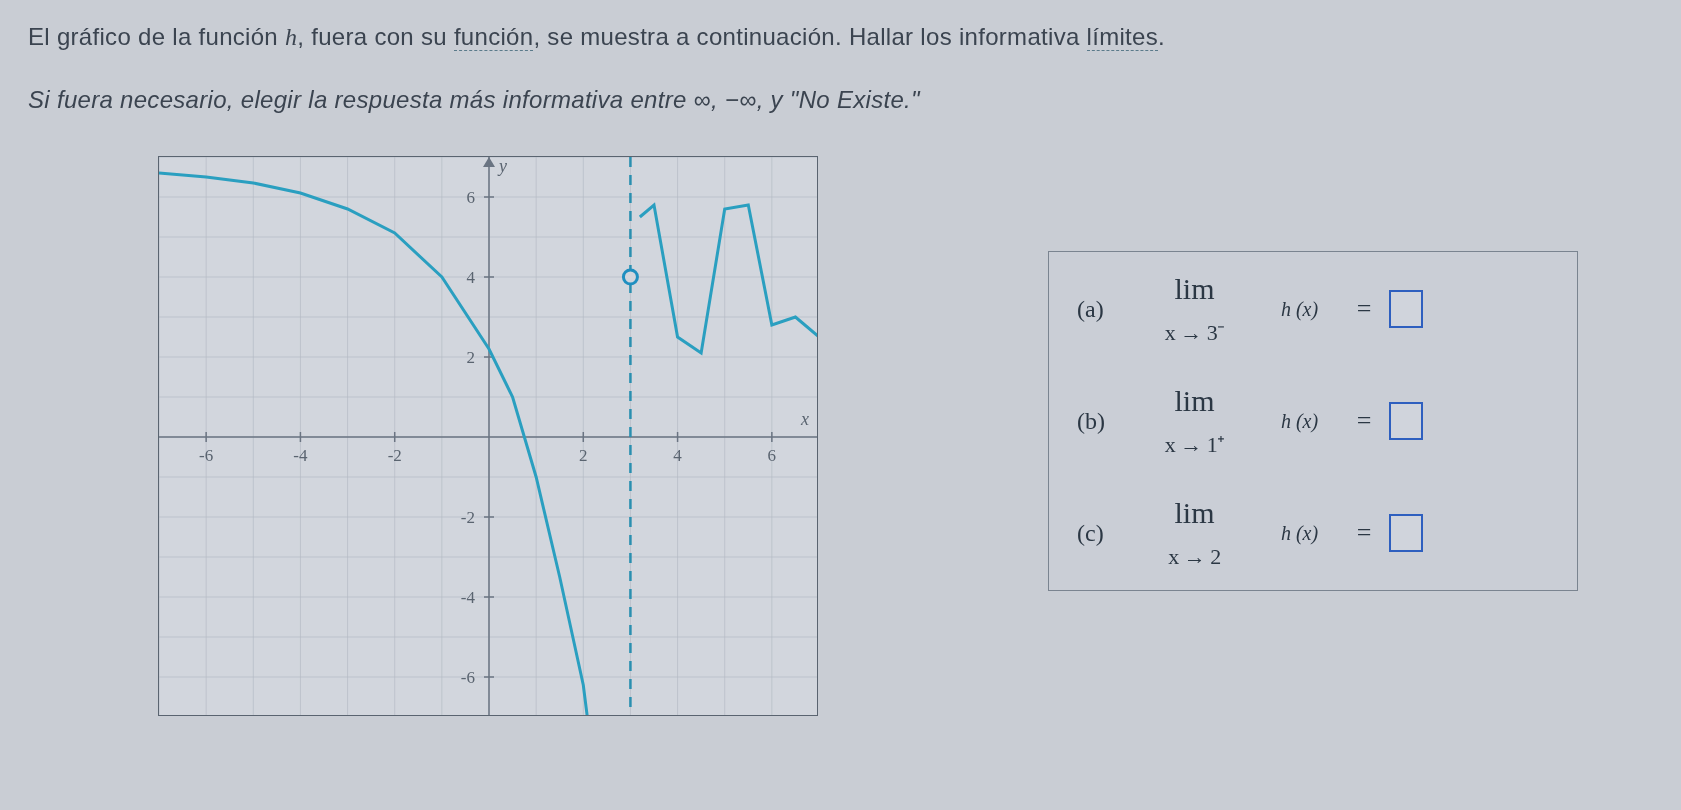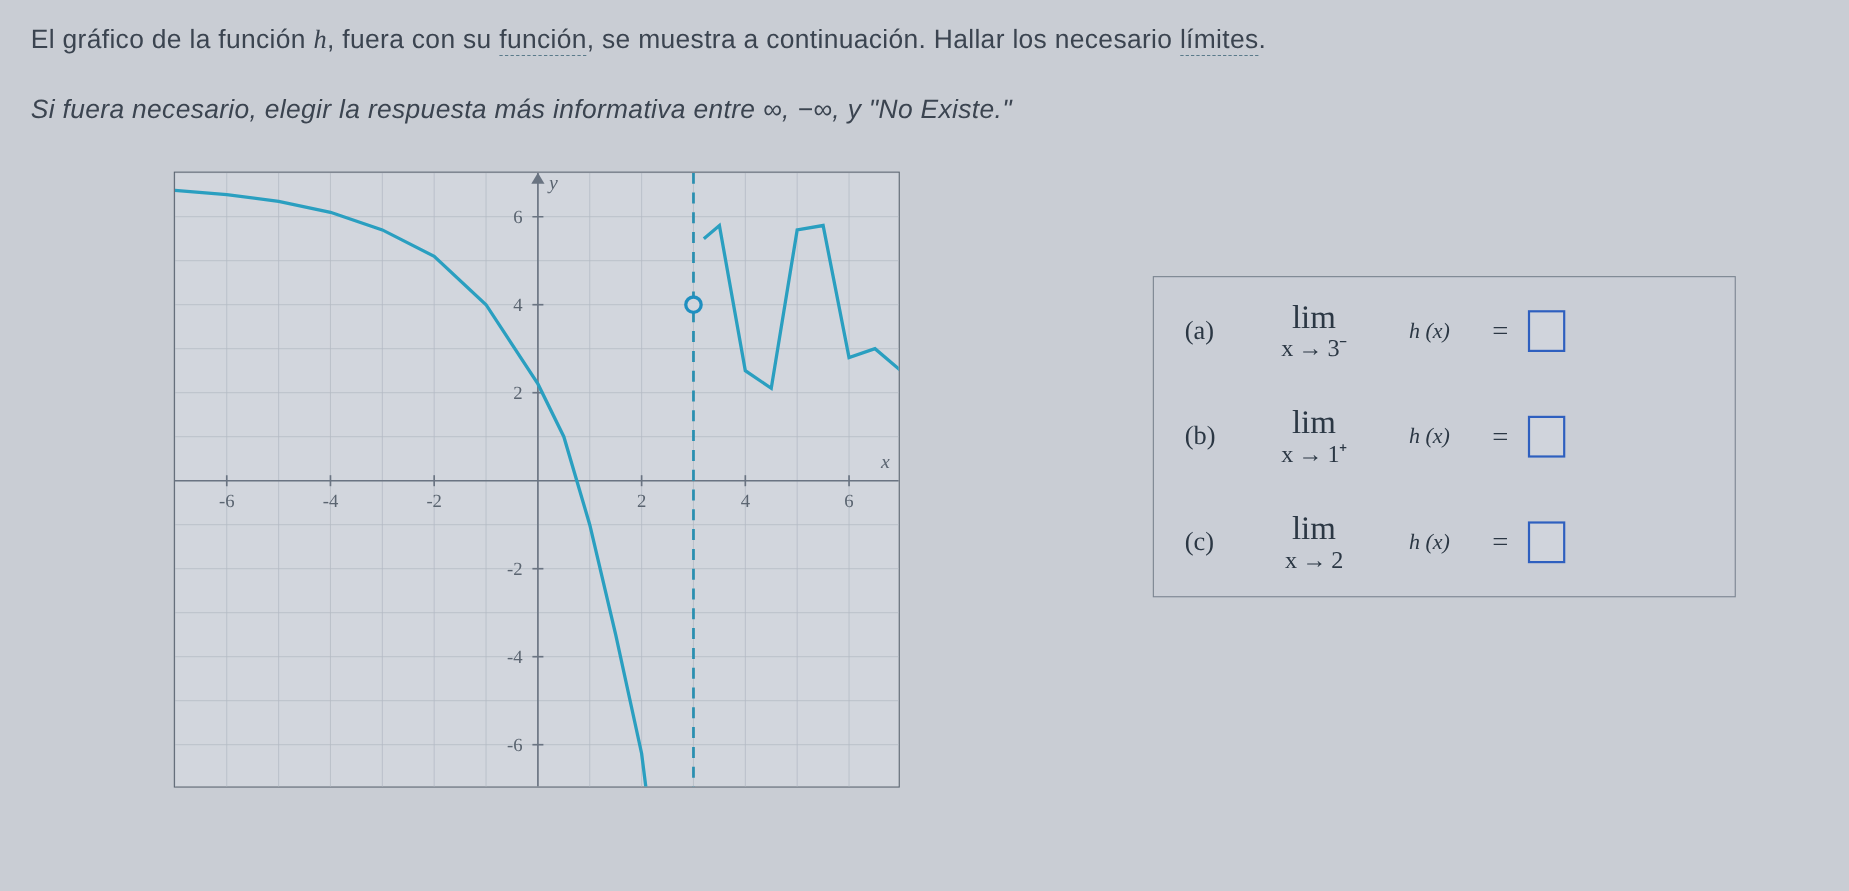--- a/index.html
+++ b/index.html
@@ -68,21 +68,21 @@
     }
     .lim-block {
       display: flex;
       flex-direction: column;
       align-items: center;
       line-height: 1;
       width: 115px;
       justify-content: center;
     }
     .lim-word { font-size: 30px; }
-    .lim-sub { font-size: 22px; letter-spacing: -0.5px; margin-top:2px; }
+    .lim-sub { font-size: 22px; letter-spacing: -0.5px; margin-top:18px; }
     .hx {
       font-style: italic;
       width: 95px;
       text-align: center;
       font-size: 20px;
     }
     .eq { width: 34px; text-align: center; font-size: 26px; }
     .answer-input {
       width: 34px;
       height: 38px;
@@ -91,21 +91,21 @@
       display: inline-block;
       margin-left: 8px;
     }
     
     .chart-wrap svg { display:block; }
   </style>
 </head>
 <body>
 
 <div class="prompt-line1">
-  <span>El gráfico de la función </span><span class="italic">h</span><span>, fuera con su </span><span class="dashed-link">función</span><span>, se muestra a continuación. Hallar los necesario </span><span class="dashed-link">límites</span><span>.</span>
+  <span>El gráfico de la función </span><span class="italic">h</span><span>, fuera con su </span><span class="dashed-link">función</span><span>, se muestra a continuación. Hallar los informativa </span><span class="dashed-link">límites</span><span>.</span>
 </div>
 
 <div class="prompt-line2">
   <span>Si fuera necesario, elegir la respuesta más informativa entre ∞, −∞, y "No Existe."</span>
 </div>
 
 <div class="content-row">
   <div class="chart-wrap">
     <svg id="chart-svg" width="660" height="560" viewBox="0 0 660 560">
         <line x1="0" y1="0" x2="0" y2="560" stroke="#b4bac4" stroke-width="0.7"></line>

